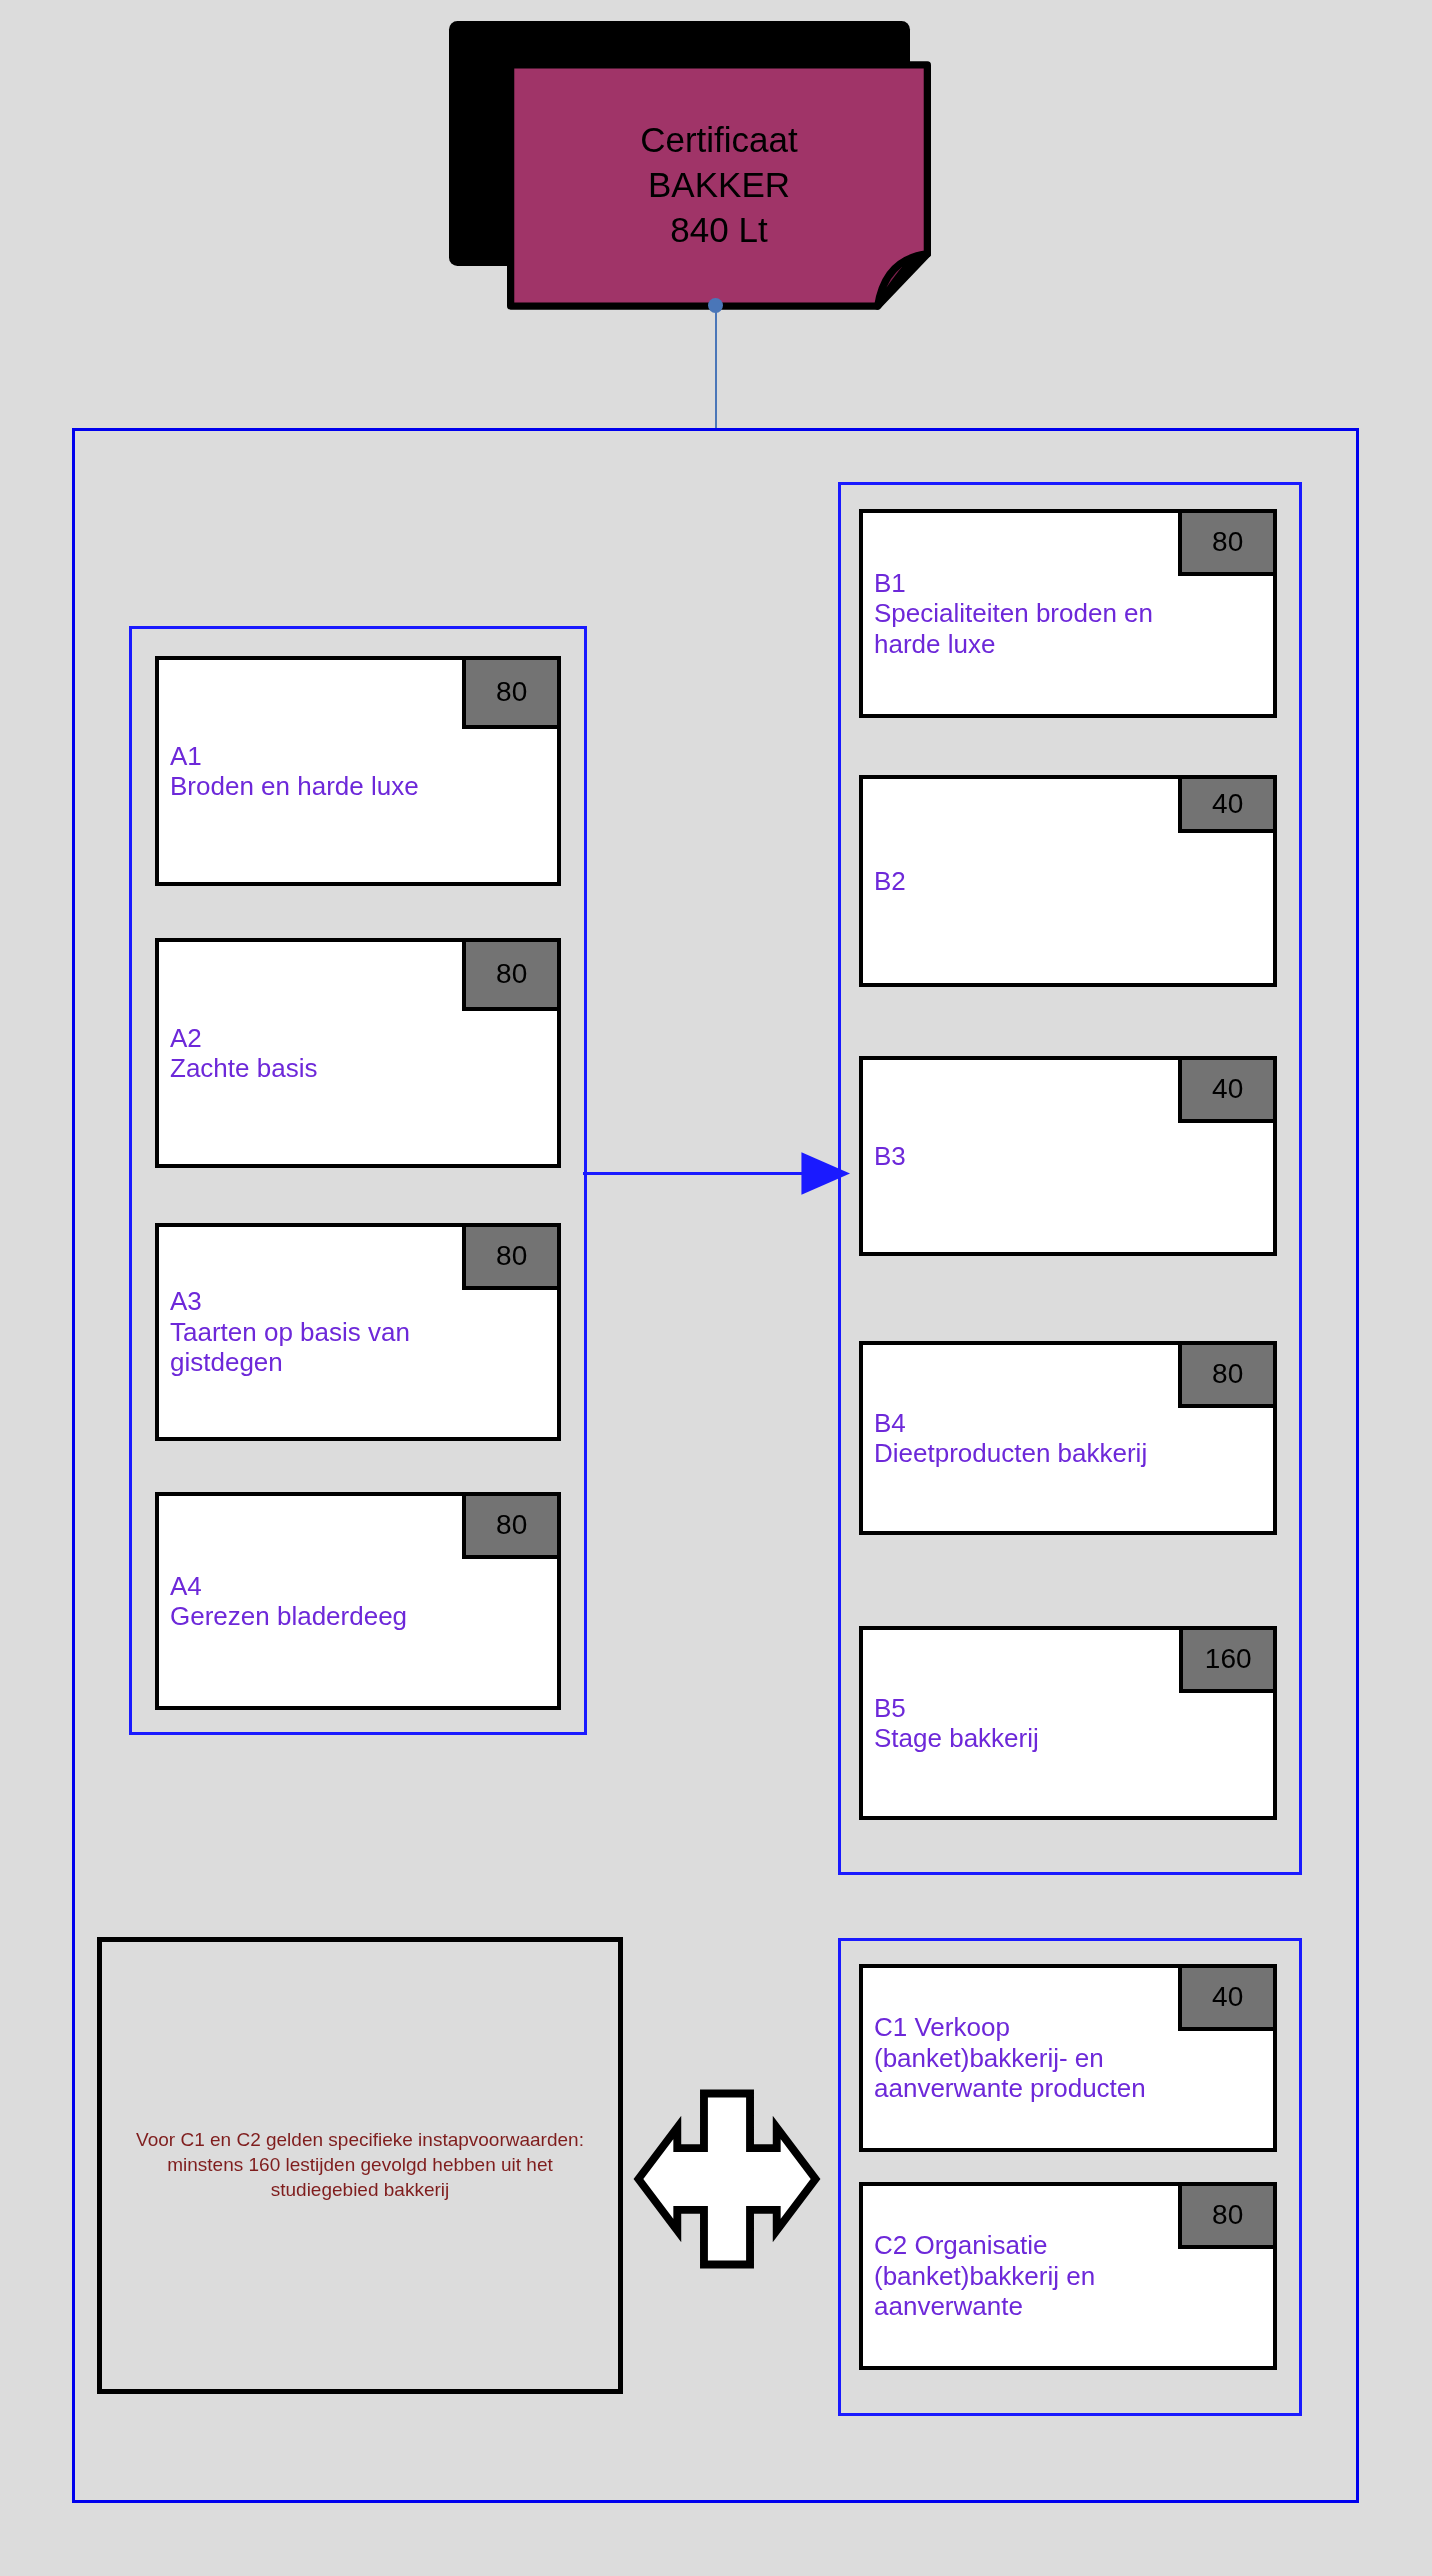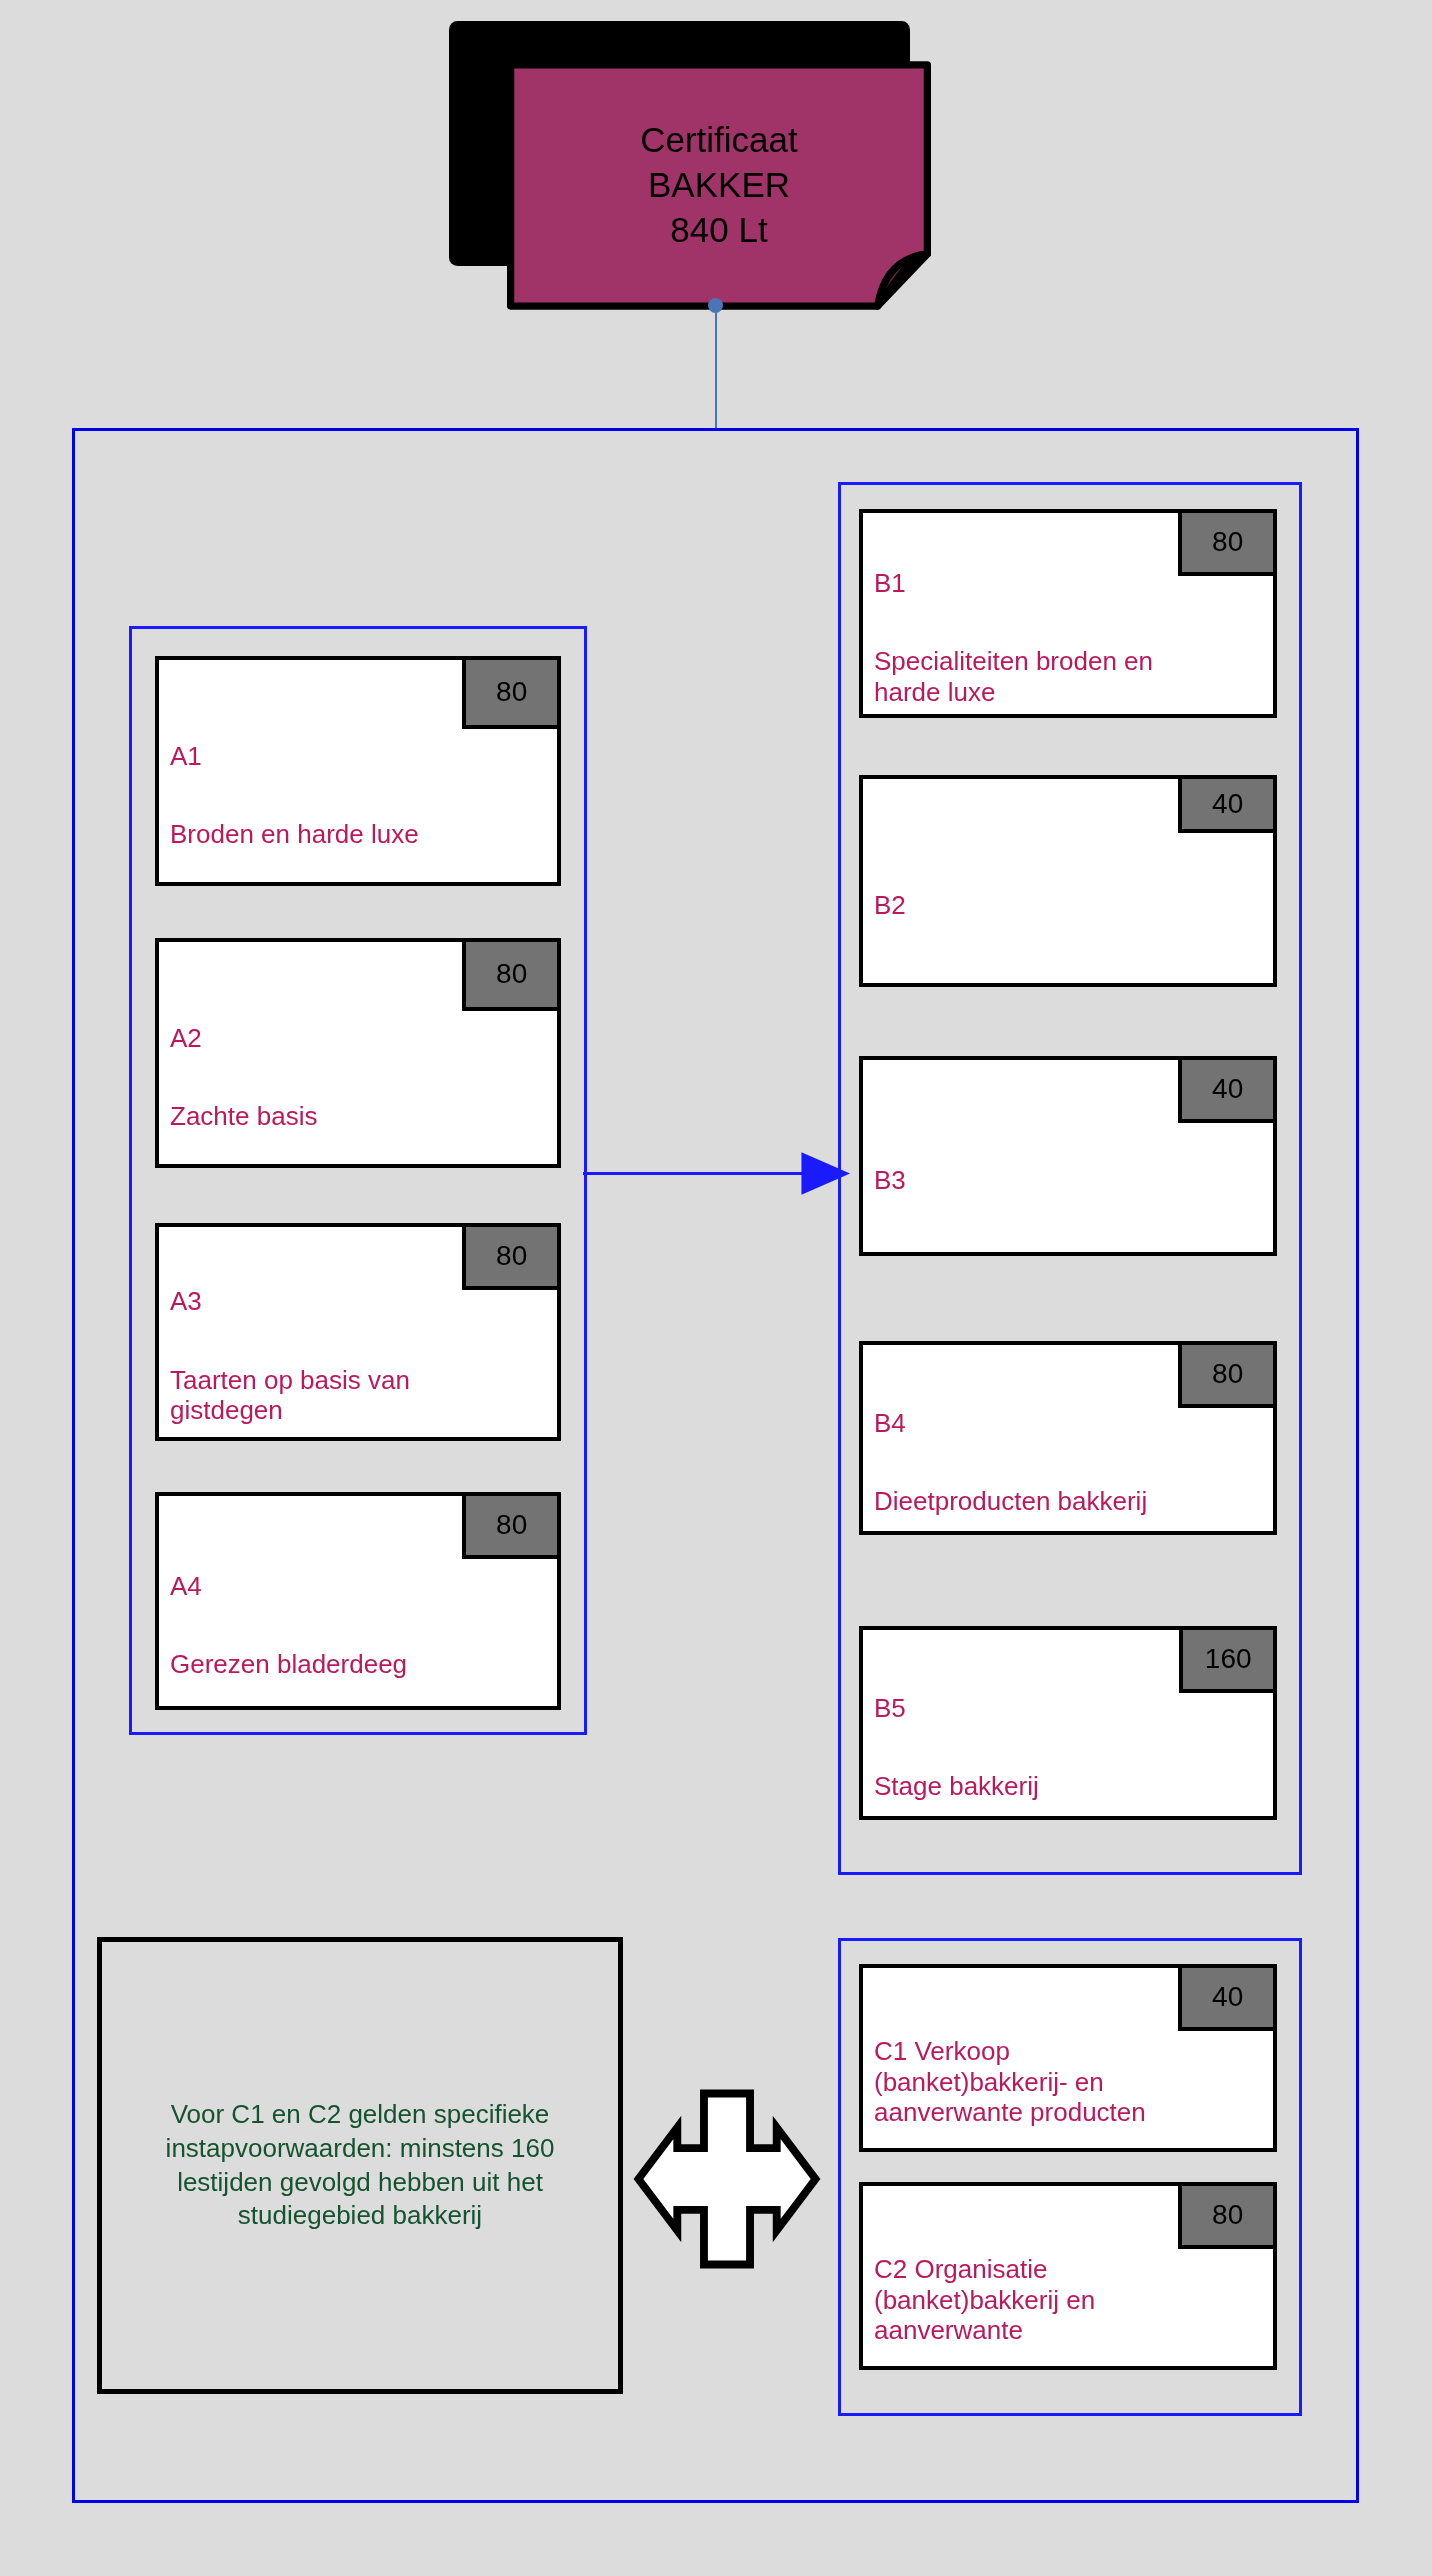--- a/index.html
+++ b/index.html
@@ -52,39 +52,39 @@
   .module{
     position:absolute;background:#ffffff;
     border:4.2px solid #000000;box-sizing:border-box;
   }
   .module .m-body{
     position:absolute;left:0;top:0;width:100%;height:100%;
     display:flex;flex-direction:column;justify-content:center;
     padding:0 11px;box-sizing:border-box;
   }
   .module .m-code,.module .m-label{
-    font-size:26px;line-height:1.17;color:#be185d;margin-top:48px;
+    font-size:26px;line-height:1.17;color:#6d28d9;
   }
   .module.inline-label .m-body{padding-right:109px;}
   .badge{
     position:absolute;top:-4.2px;right:-4.2px;
     background:#737373;border:4.2px solid #000000;box-sizing:border-box;
     display:flex;align-items:center;justify-content:center;
     font-size:28px;color:#000;
   }
 
   
   .note-box{
     position:absolute;left:97px;top:1937px;width:526px;height:457px;
     border:5.5px solid #000000;box-sizing:border-box;background:transparent;
     display:flex;align-items:center;justify-content:center;
     padding:14.5px 20.6px;
   }
   .note-text{
-    font-size:26px;line-height:1.30;text-align:center;color:#14532d;
+    font-size:19px;line-height:1.30;text-align:center;color:#7f1d1d;
   }
 
   
   .arrow-ab{position:absolute;left:583px;top:1140px;width:267px;height:67px;}
   .arrow-cc{position:absolute;left:630px;top:2085px;width:194px;height:188px;}
 </style>
 </head>
 <body>
 
 <div id="stage">

